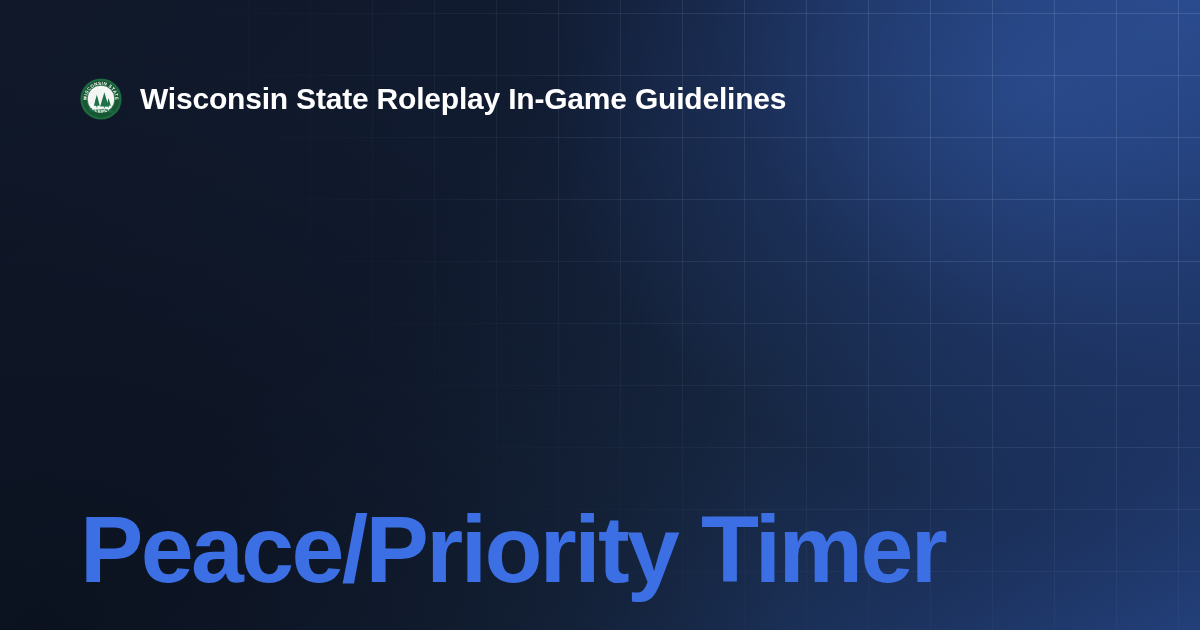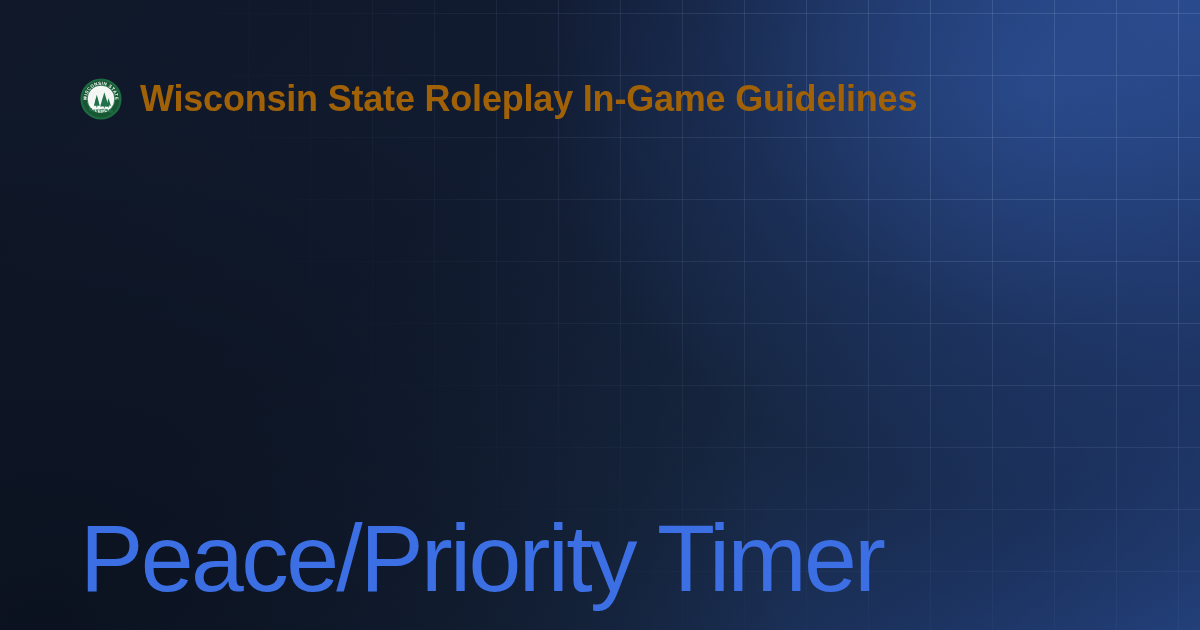--- a/index.html
+++ b/index.html
@@ -94,38 +94,38 @@
   }
 
   .logo-seal {
     width: 42px;
     height: 42px;
     flex: 0 0 42px;
     display: block;
   }
 
   .header-title {
-    color: #a16207;
-    font-size: 36px;
+    color: #ffffff;
+    font-size: 30px;
     font-weight: bold;
     letter-spacing: -0.2px;
     line-height: 1;
     white-space: nowrap;
   }
 
   
 
   .main-title {
     position: absolute;
     left: 80px;
-    top: 445px;
+    top: 436px;
     z-index: 5;
     color: #3b6fe3;
     font-size: 95px;
-    font-weight: normal;
+    font-weight: bold;
     letter-spacing: -2.6px;
     line-height: 1.04;
     white-space: nowrap;
   }
 </style>
 </head>
 <body>
 
 <div class="card">
 

